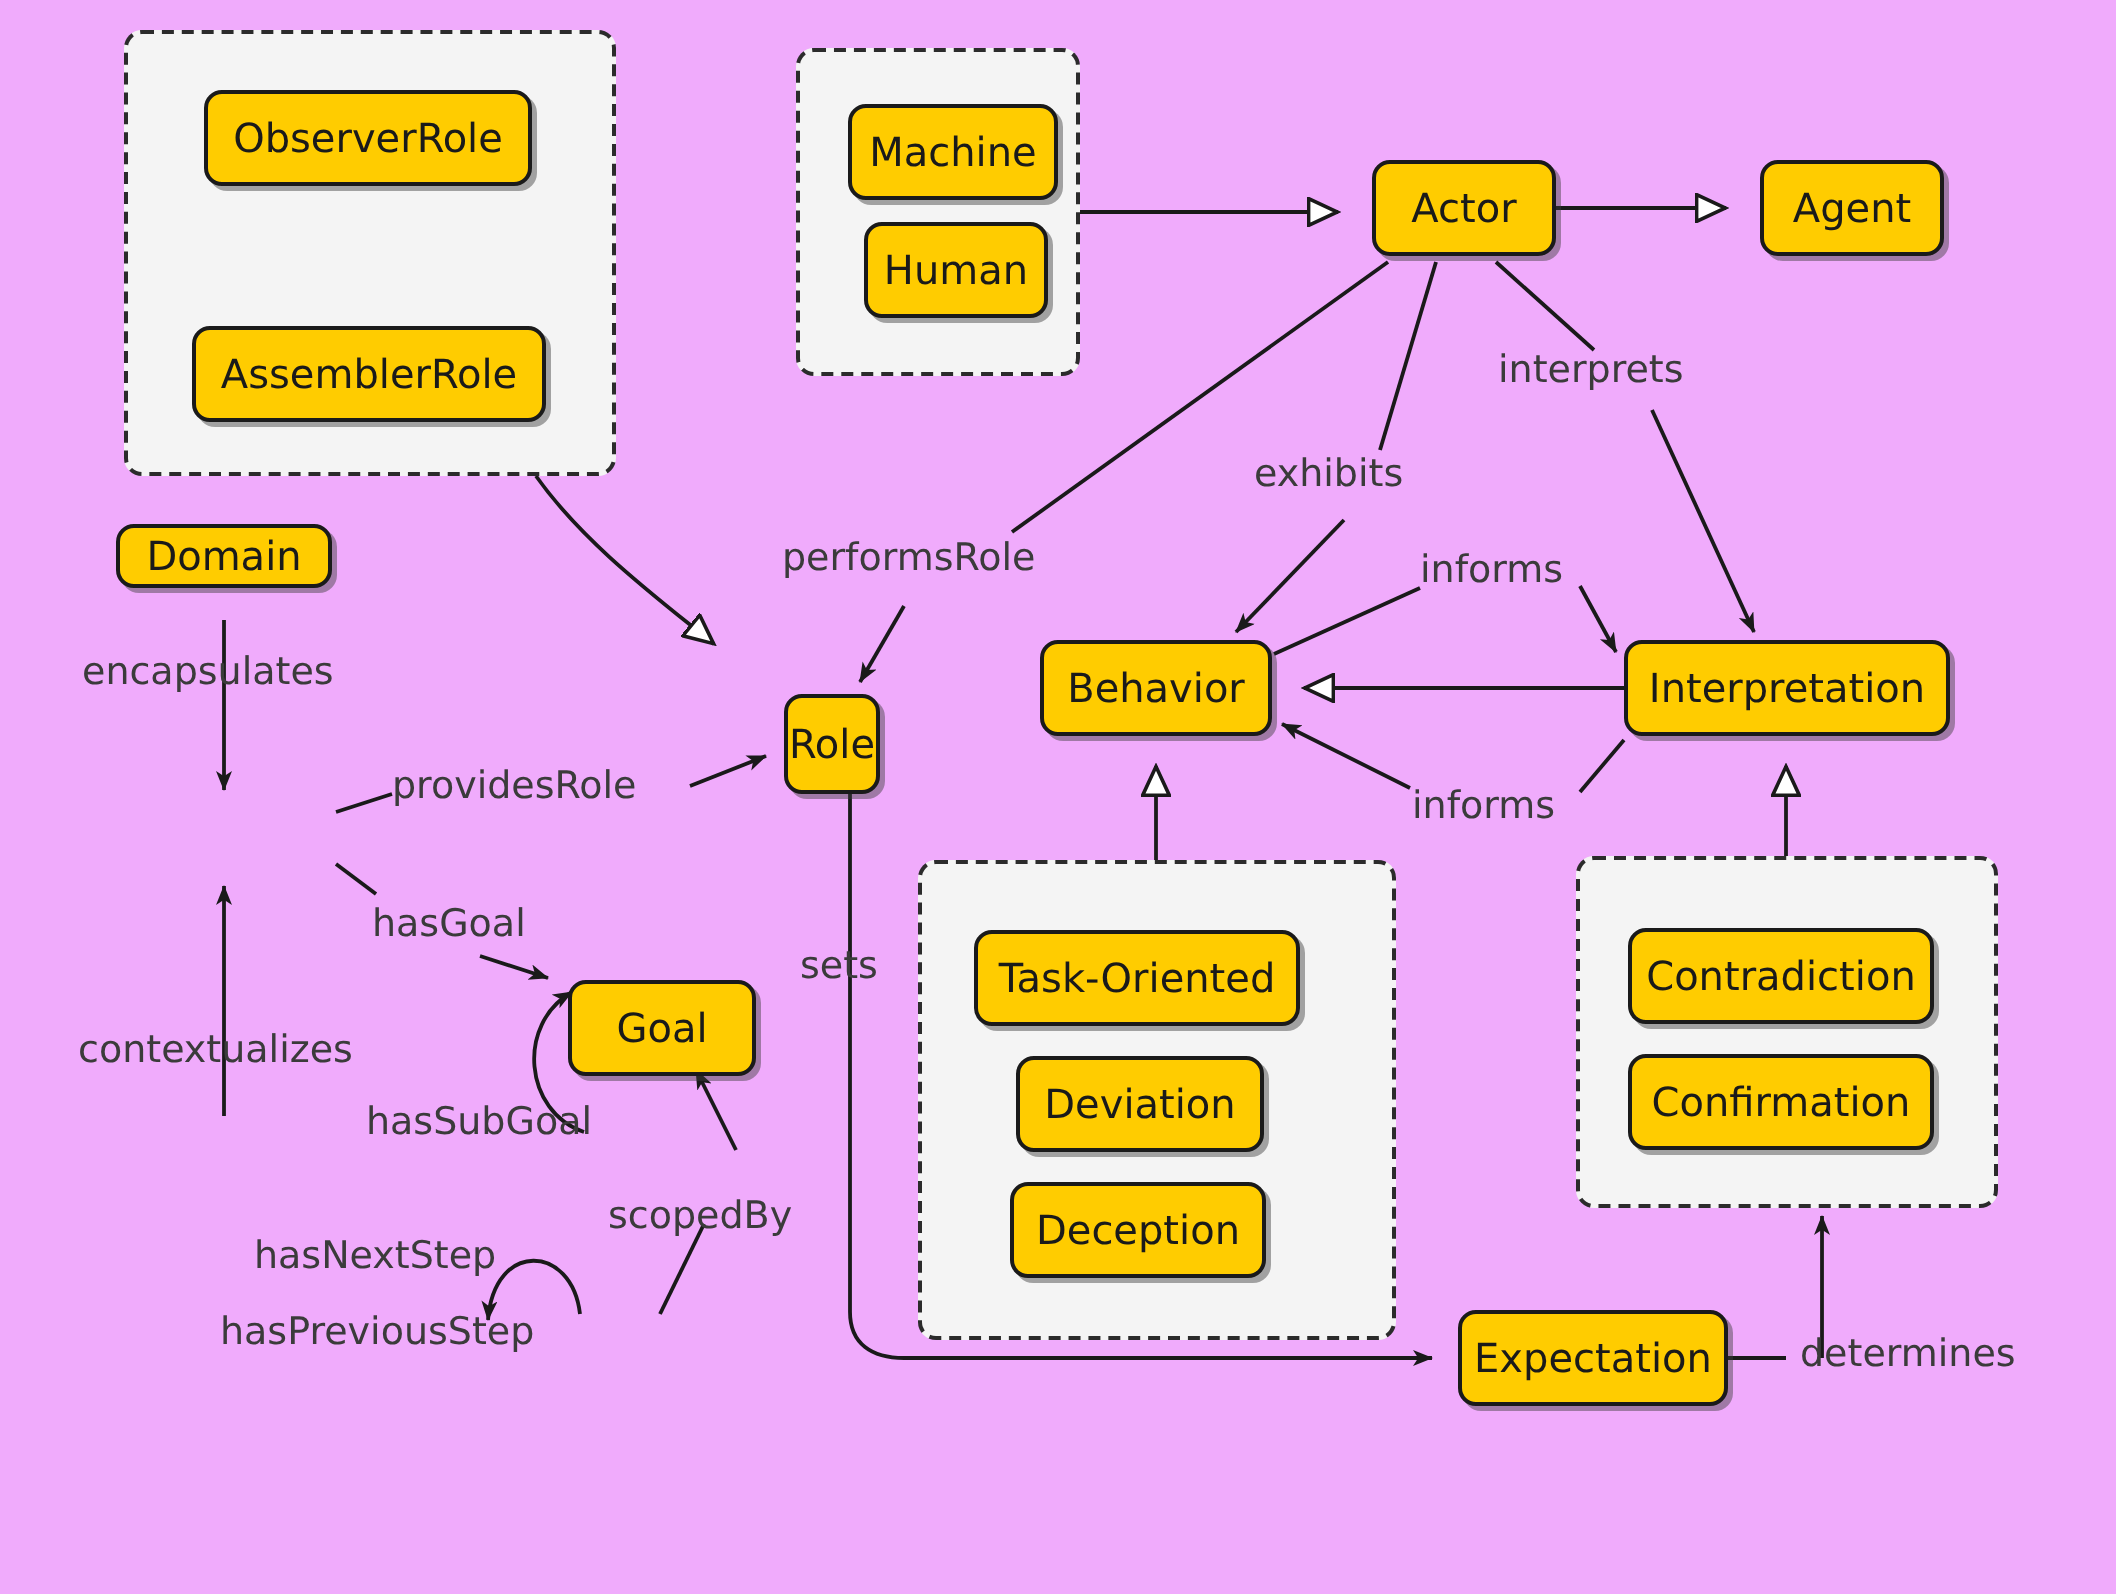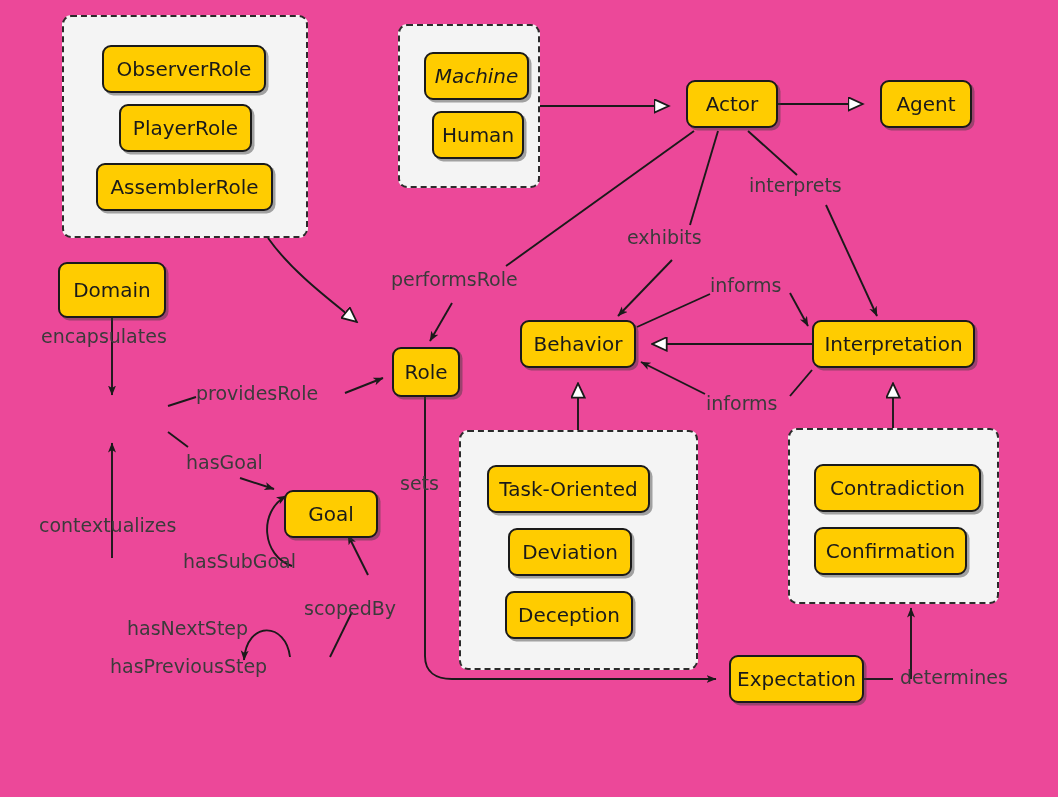--- a/index.html
+++ b/index.html
@@ -5,21 +5,21 @@
 <style>
   html, body {
     margin: 0;
     padding: 0;
     background: #ffffff;
   }
   #canvas {
     position: relative;
     width: 1058px;
     height: 797px;
-    background: #ec4899;
+    background: #f0abfc;
     font-family: "DejaVu Sans", sans-serif;
     overflow: hidden;
   }
   #edges {
     position: absolute;
     left: 0; top: 0;
     width: 1058px;
     height: 797px;
     pointer-events: none;
   }
@@ -146,51 +146,48 @@
   <div class="grp" style="left:398px; top:24px; width:142px; height:164px;"></div>
 
   <div class="grp" style="left:459px; top:430px; width:239px; height:240px;"></div>
 
   <div class="grp" style="left:788px; top:428px; width:211px; height:176px;"></div>
 
   <div class="node" style="left:102px; top:45px; width:164px; height:48px;">
     <span>ObserverRole</span>
   </div>
 
-  <div class="node" style="left:119px; top:104px; width:133px; height:48px;">
-    <span>PlayerRole</span>
-  </div>
 
   <div class="node" style="left:96px; top:163px; width:177px; height:48px;">
     <span>AssemblerRole</span>
   </div>
 
-  <div class="node" style="left:424px; top:52px; width:105px; height:48px;font-style:italic;">
+  <div class="node" style="left:424px; top:52px; width:105px; height:48px;">
     <span>Machine</span>
   </div>
 
   <div class="node" style="left:432px; top:111px; width:92px; height:48px;">
     <span>Human</span>
   </div>
 
   <div class="node" style="left:686px; top:80px; width:92px; height:48px;">
     <span>Actor</span>
   </div>
 
   <div class="node" style="left:880px; top:80px; width:92px; height:48px;">
     <span>Agent</span>
   </div>
 
-  <div class="node" style="left:58px; top:262px; width:108px; height:56px;">
+  <div class="node" style="left:58px; top:262px; width:108px; height:32px;">
     <span>Domain</span>
   </div>
 
 
 
-  <div class="node" style="left:392px; top:347px; width:68px; height:50px;">
+  <div class="node" style="left:392px; top:347px; width:48px; height:50px;">
     <span>Role</span>
   </div>
 
   <div class="node" style="left:284px; top:490px; width:94px; height:48px;">
     <span>Goal</span>
   </div>
 
 
   <div class="node" style="left:520px; top:320px; width:116px; height:48px;">
     <span>Behavior</span>
@@ -205,21 +202,21 @@
   </div>
 
   <div class="node" style="left:508px; top:528px; width:124px; height:48px;">
     <span>Deviation</span>
   </div>
 
   <div class="node" style="left:505px; top:591px; width:128px; height:48px;">
     <span>Deception</span>
   </div>
 
-  <div class="node" style="left:814px; top:464px; width:167px; height:48px;">
+  <div class="node" style="left:814px; top:464px; width:153px; height:48px;">
     <span>Contradiction</span>
   </div>
 
   <div class="node" style="left:814px; top:527px; width:153px; height:48px;">
     <span>Confirmation</span>
   </div>
 
   <div class="node" style="left:729px; top:655px; width:135px; height:48px;">
     <span>Expectation</span>
   </div>

